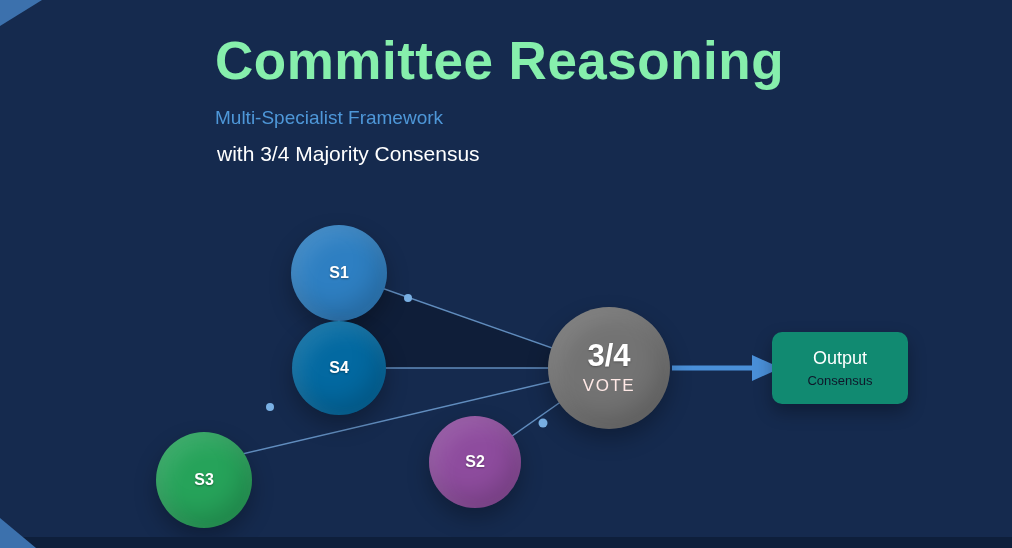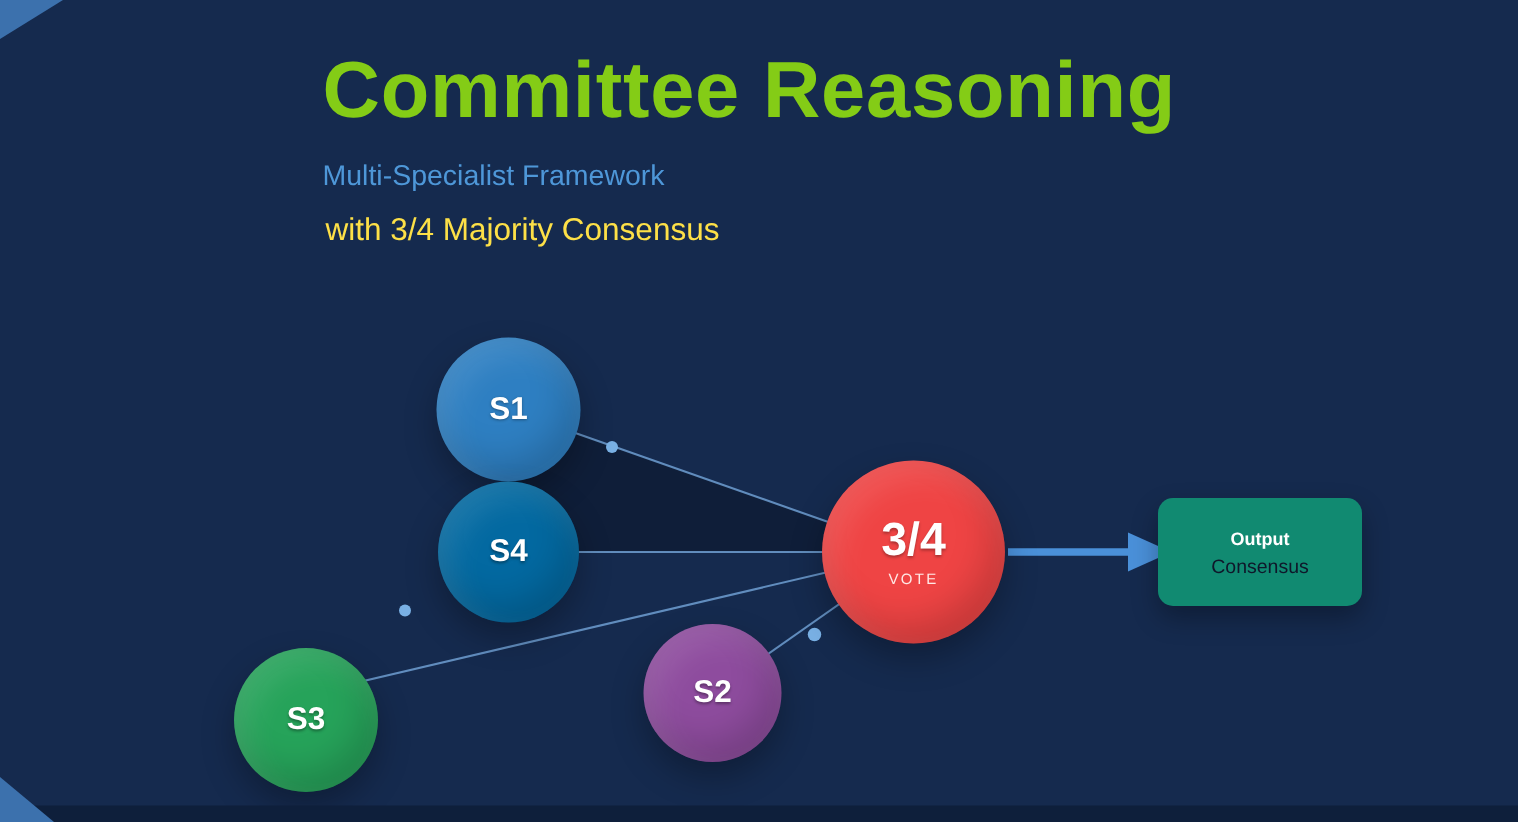--- a/index.html
+++ b/index.html
@@ -32,33 +32,33 @@
     background: #0e1f3b;
     z-index: 3;
   }
 
   
   .header { position: absolute; left: 215px; top: 30px; z-index: 2; }
   .header h1 {
     margin: 0;
     font-size: 53px;
     font-weight: bold;
-    color: #84cc16;
+    color: #86efac;
     letter-spacing: 0.5px;
   }
   .header h2 {
     margin: 16px 0 0 0;
     font-size: 19px;
     font-weight: normal;
     color: #4e97d8;
   }
   .header p {
     margin: 13px 0 0 2px;
     font-size: 21px;
-    color: #fde047;
+    color: #ffffff;
   }
 
   
   .wires { position: absolute; left: 0; top: 0; z-index: 1; }
   .wire { stroke: rgba(116, 166, 219, 0.8); stroke-width: 1.4; }
   .pulse { fill: #79b0e4; }
   .arrow-shaft { stroke: #4a90d9; stroke-width: 5; }
   .arrow-head { fill: #4a90d9; }
 
   
@@ -69,58 +69,58 @@
     flex-direction: column;
     align-items: center;
     justify-content: center;
     color: #ffffff;
     z-index: 2;
     box-shadow: 0 10px 22px rgba(0,0,0,0.28),
                 inset 8px 10px 22px rgba(255,255,255,0.12),
                 inset -8px -12px 24px rgba(0,0,0,0.18);
   }
   .node .s-label {
-    font-size: 21px;
+    font-size: 16px;
     font-weight: bold;
     text-shadow: 0 1px 2px rgba(0,0,0,0.35);
   }
   .node-s1 { left: 291px; top: 225px; width: 96px; height: 96px; }
   .node-s4 { left: 292px; top: 321px; width: 94px; height: 94px; z-index: 3; }
   .node-s3 { left: 156px; top: 432px; width: 96px; height: 96px; }
   .node-s2 { left: 429px; top: 416px; width: 92px; height: 92px; }
   .node-vote { left: 548px; top: 307px; width: 122px; height: 122px; }
 
   .vote-num {
     font-size: 31px;
     font-weight: bold;
     line-height: 1.05;
     text-shadow: 0 1px 2px rgba(0,0,0,0.3);
   }
   .vote-word {
-    font-size: 10px;
+    font-size: 17px;
     letter-spacing: 1.5px;
     margin-top: 4px;
     color: #ffe9e6;
   }
 
   
   .output {
     position: absolute;
     left: 772px; top: 332px;
     width: 136px; height: 72px;
     border-radius: 10px;
     display: flex;
     flex-direction: column;
     align-items: center;
     justify-content: center;
     color: #ffffff;
     z-index: 2;
     box-shadow: 0 8px 18px rgba(0,0,0,0.3);
   }
-  .out-title { font-size: 12px; font-weight: bold; }
+  .out-title { font-size: 18px; font-weight: normal; }
   .out-sub { font-size: 13px; margin-top: 4px; color: #0f172a; }
 </style>
 </head>
 <body>
 
 <div class="stage" style="background-color: rgb(21, 42, 78);">
 
   <div class="corner-tl"></div>
 
   <div class="header">
@@ -151,21 +151,21 @@
   </div>
 
   <div class="node node-s3" style="background-color: rgb(38, 163, 90);">
     <span class="s-label">S3</span>
   </div>
 
   <div class="node node-s2" style="background-color: rgb(142, 76, 158);">
     <span class="s-label">S2</span>
   </div>
 
-  <div class="node node-vote" style="background-color: #ef4444;">
+  <div class="node node-vote" style="background-color: #737373;">
     <div class="vote-num">3/4</div>
     <div class="vote-word">VOTE</div>
   </div>
 
   <div class="output" style="background-color: rgb(17, 138, 113);">
     <div class="out-title">Output</div>
     <div class="out-sub">Consensus</div>
   </div>
 
   <div class="bottom-bar"></div>

